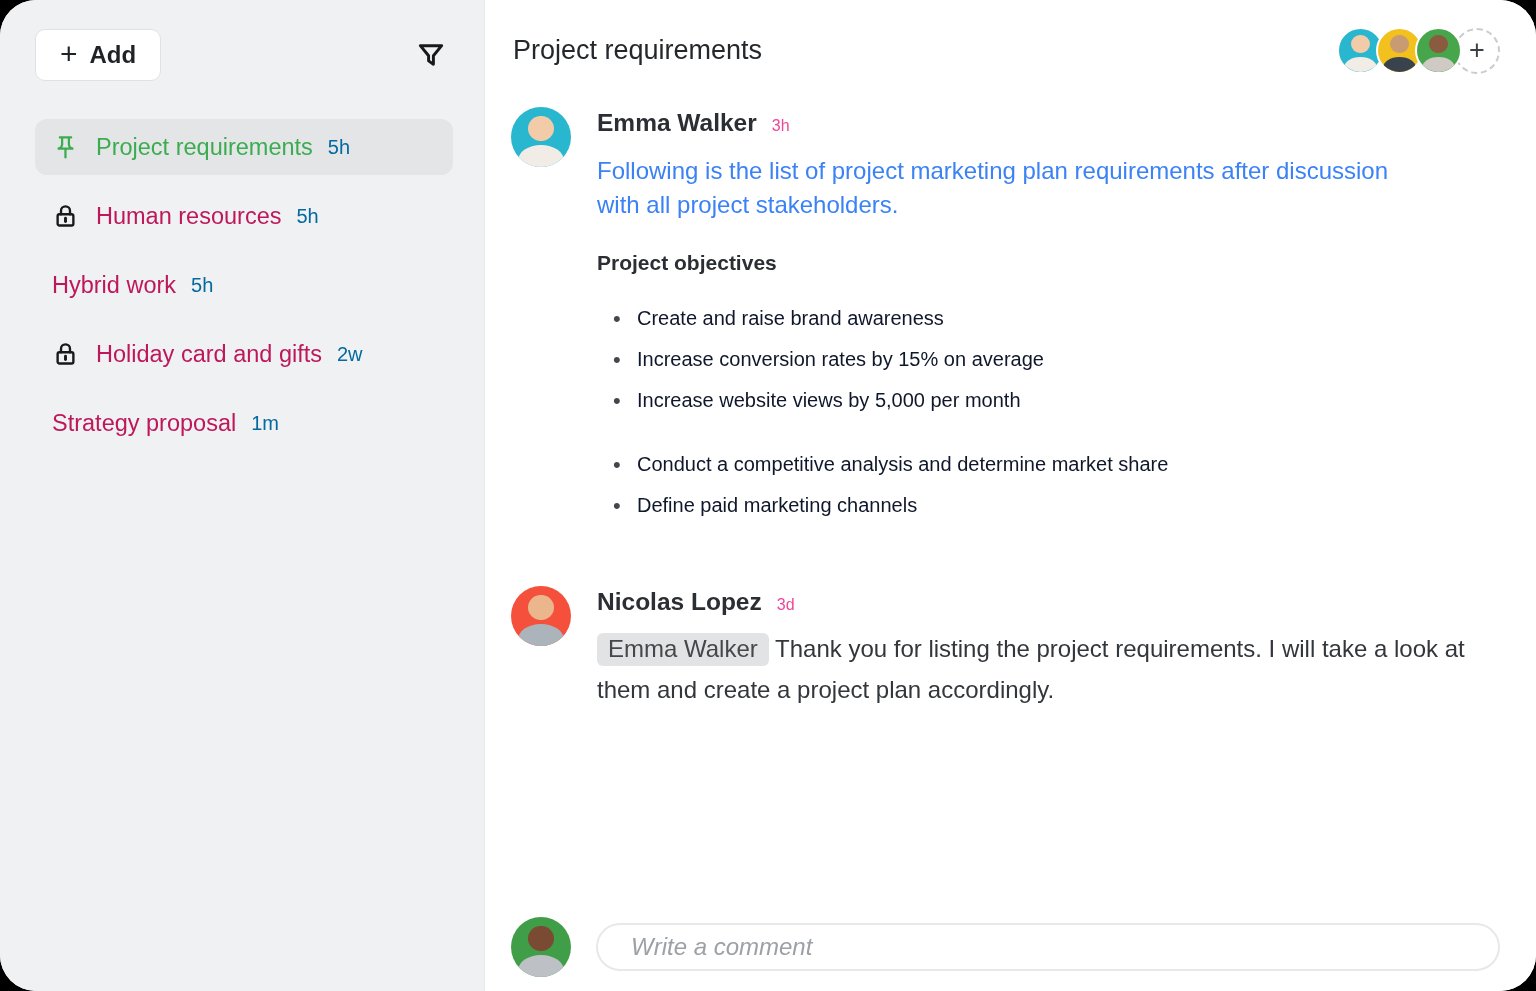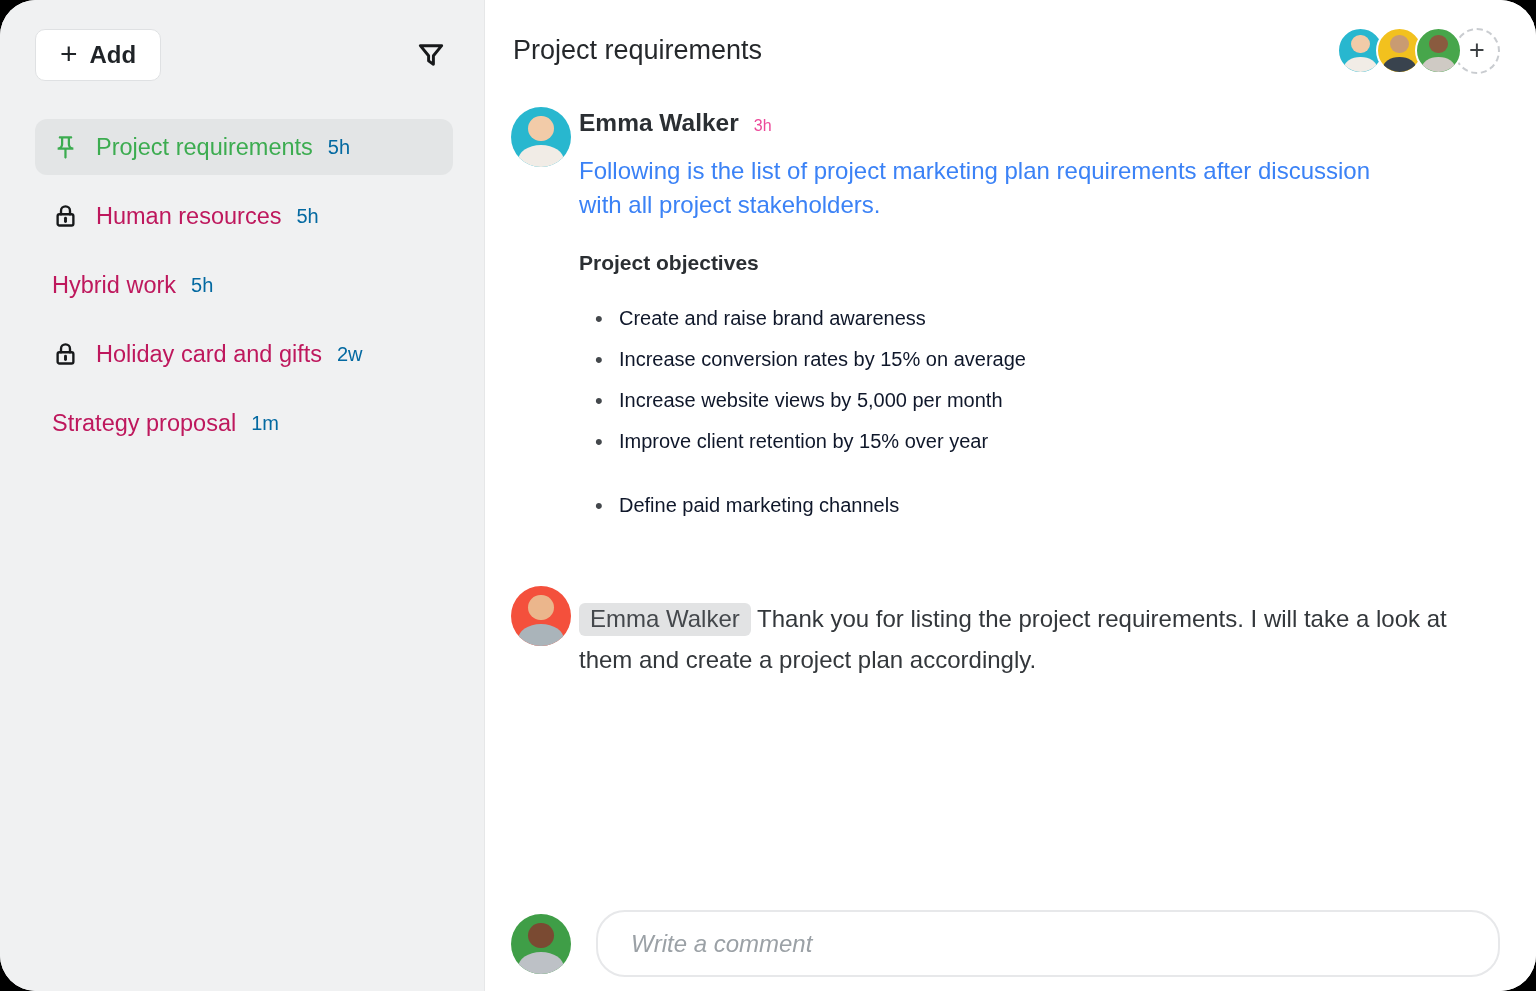--- a/index.html
+++ b/index.html
@@ -91,21 +91,21 @@
     border:2px dashed #C9CCD0; background:#fff;
     font-size:27px; color:#3C4043; line-height:1;
     cursor:pointer; z-index:0;
     display:flex; align-items:center; justify-content:center;
     font-family:inherit;
   }
   .avatar.lg { width:60px; height:60px; }
 
   .message { display:flex; margin-top:33px; }
   .message.second { margin-top:60px; }
-  .msg-body { margin-left:8px; flex:1; }
+  .msg-body { margin-left:26px; flex:1; }
   .msg-head { display:flex; align-items:baseline; gap:15px; padding-top:2px; }
   .author { font-size:24.5px; font-weight:700; color:#2B2F33; }
   .msg-time { font-size:16px; color:#ec4899; }
   .msg-text { font-size:24px; line-height:34px; color:#3b82f6; margin-top:17px; max-width:820px; }
   .section-heading { font-size:21px; font-weight:700; color:#2B2F33; margin-top:29px; }
   .bullets { list-style:none; margin-top:23px; }
   .bullets li {
     position:relative; padding-left:40px;
     font-size:20px; line-height:41px; color:#0f172a;
   }
@@ -115,21 +115,21 @@
   }
   .reply-text { font-size:24px; line-height:41px; color:#33373B; margin-top:12px; max-width:880px; }
   .mention {
     background:#E2E3E4; border-radius:6px;
     padding:2px 11px 4px; color:#44484C;
     cursor:pointer;
   }
 
   .composer { margin-top:auto; display:flex; align-items:center; }
   .comment-input {
-    flex:1; height:67px; margin-left:25px;
+    flex:1; height:48px; margin-left:25px;
     border:2px solid #E7E8EA; border-radius:29px;
     padding:0 33px;
     font-family:inherit; font-size:24px; color:#33373B;
     outline:none; background:#fff;
   }
   .comment-input::placeholder { font-style:italic; color:#9BA1A6; }
 
   .icon-svg { display:block; }
 </style>
 </head>
@@ -226,34 +226,38 @@
           <span class="author">Emma Walker</span>
           <span class="msg-time">3h</span>
         </div>
         <p class="msg-text">Following is the list of project marketing plan requirements after discussion with all project stakeholders.</p>
 
         <h3 class="section-heading">Project objectives</h3>
         <ul class="bullets">
           <li>Create and raise brand awareness</li>
           <li>Increase conversion rates by 15% on average</li>
           <li>Increase website views by 5,000 per month</li>
-          <li>Improve client retention by 15% over year</li>
         </ul>
 
         <ul class="bullets">
+          <li>Conduct a competitive analysis and determine market share</li>
           <li>Define paid marketing channels</li>
         </ul>
       </div>
     </div>
 
     <div class="message second">
       <div class="avatar lg" style="background-color: rgb(244, 80, 60); --skin: #EBB68C; --shirt: #AAB4BA;">
         <span class="person"></span>
       </div>
       <div class="msg-body">
+        <div class="msg-head">
+          <span class="author">Nicolas Lopez</span>
+          <span class="msg-time">3d</span>
+        </div>
         <p class="reply-text">
           <span class="mention">Emma Walker</span>
           <span>Thank you for listing the project requirements. I will take a look at them and create a project plan accordingly.</span>
         </p>
       </div>
     </div>
 
     <div class="composer">
       <div class="avatar lg" style="background-color: rgb(63, 158, 71); --skin: #7A4A32; --shirt: #BDC1C6;">
         <span class="person"></span>

